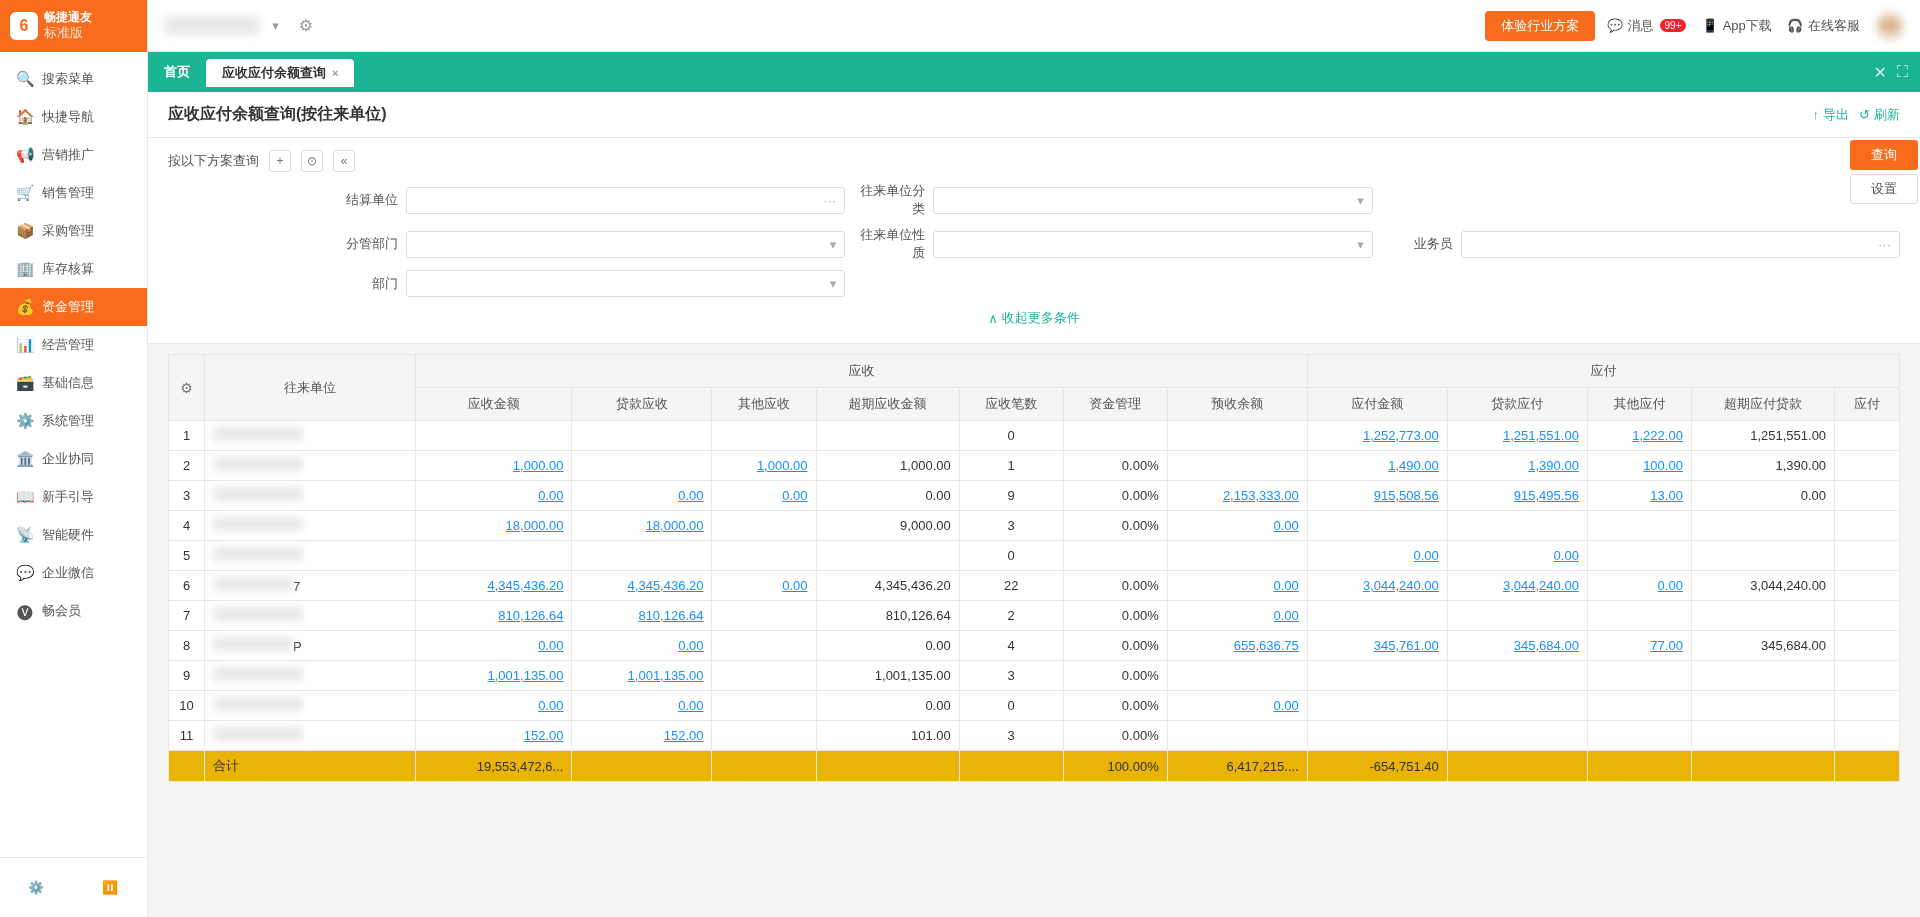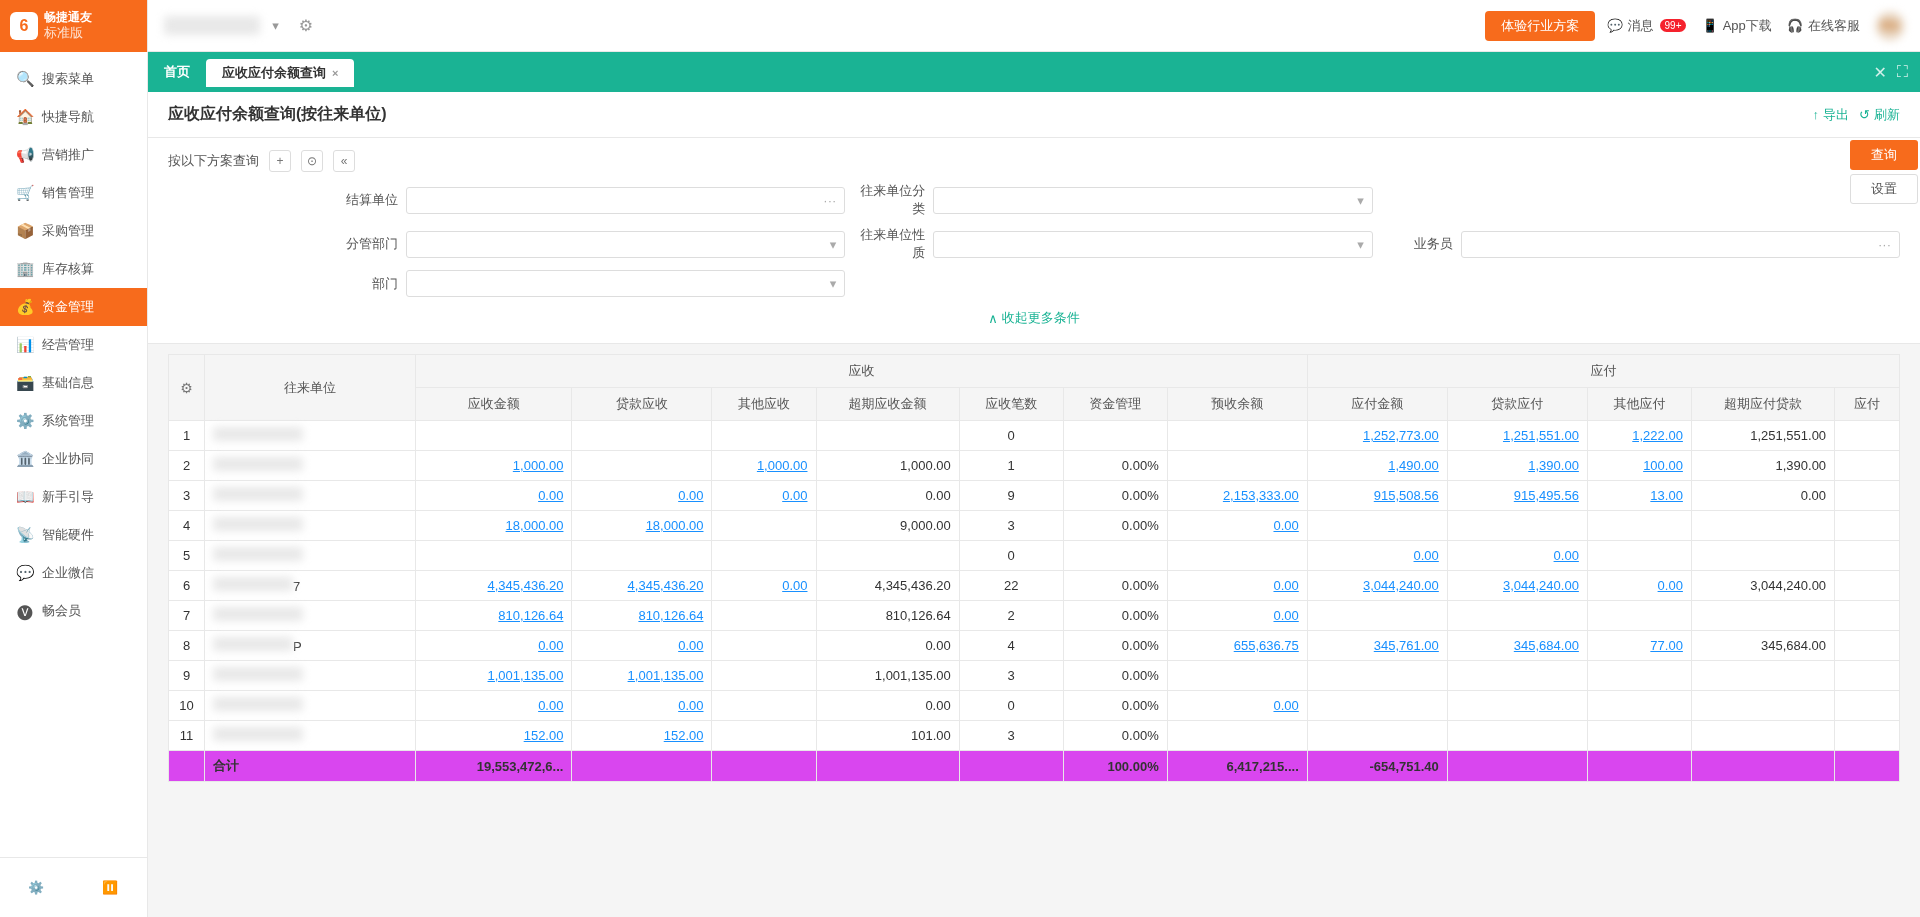--- a/index.html
+++ b/index.html
@@ -68,21 +68,21 @@
     .radio-dot.inactive { border-color: #aaa; }
 
     
     .table-wrap { flex: 1; overflow: auto; padding: 10px 20px 0; }
     .data-table { width: 100%; border-collapse: collapse; background: #fff; font-size: 12px; }
     .data-table th { background: #f5f5f5; color: #555; text-align: center; padding: 7px 8px; border: 1px solid #e8e8e8; font-weight: normal; white-space: nowrap; }
     .data-table td { border: 1px solid #e8e8e8; padding: 6px 8px; text-align: right; color: #333; white-space: nowrap; }
     .data-table td.left { text-align: left; }
     .data-table td.center { text-align: center; }
     .data-table .underline { text-decoration: underline; color: #1890ff; cursor: pointer; }
-    .data-table .footer-row td { background: #d946ef; font-weight: bold; }
+    .data-table .footer-row td { background: #eab308; font-weight: normal; }
     .th-group { background: #e8f7f4; }
     .settings-icon { font-size: 14px; color: #777; cursor: pointer; }
     .filter-and-btn { position: absolute; right: 2px; top: 2px; display: flex; flex-direction: column; gap: 4px; }
 
     .blurred { filter: blur(4px); user-select: none; }
 
     .scrollbar-y { overflow-y: auto; overflow-x: hidden; }
   </style>
 </head>
 <body>

